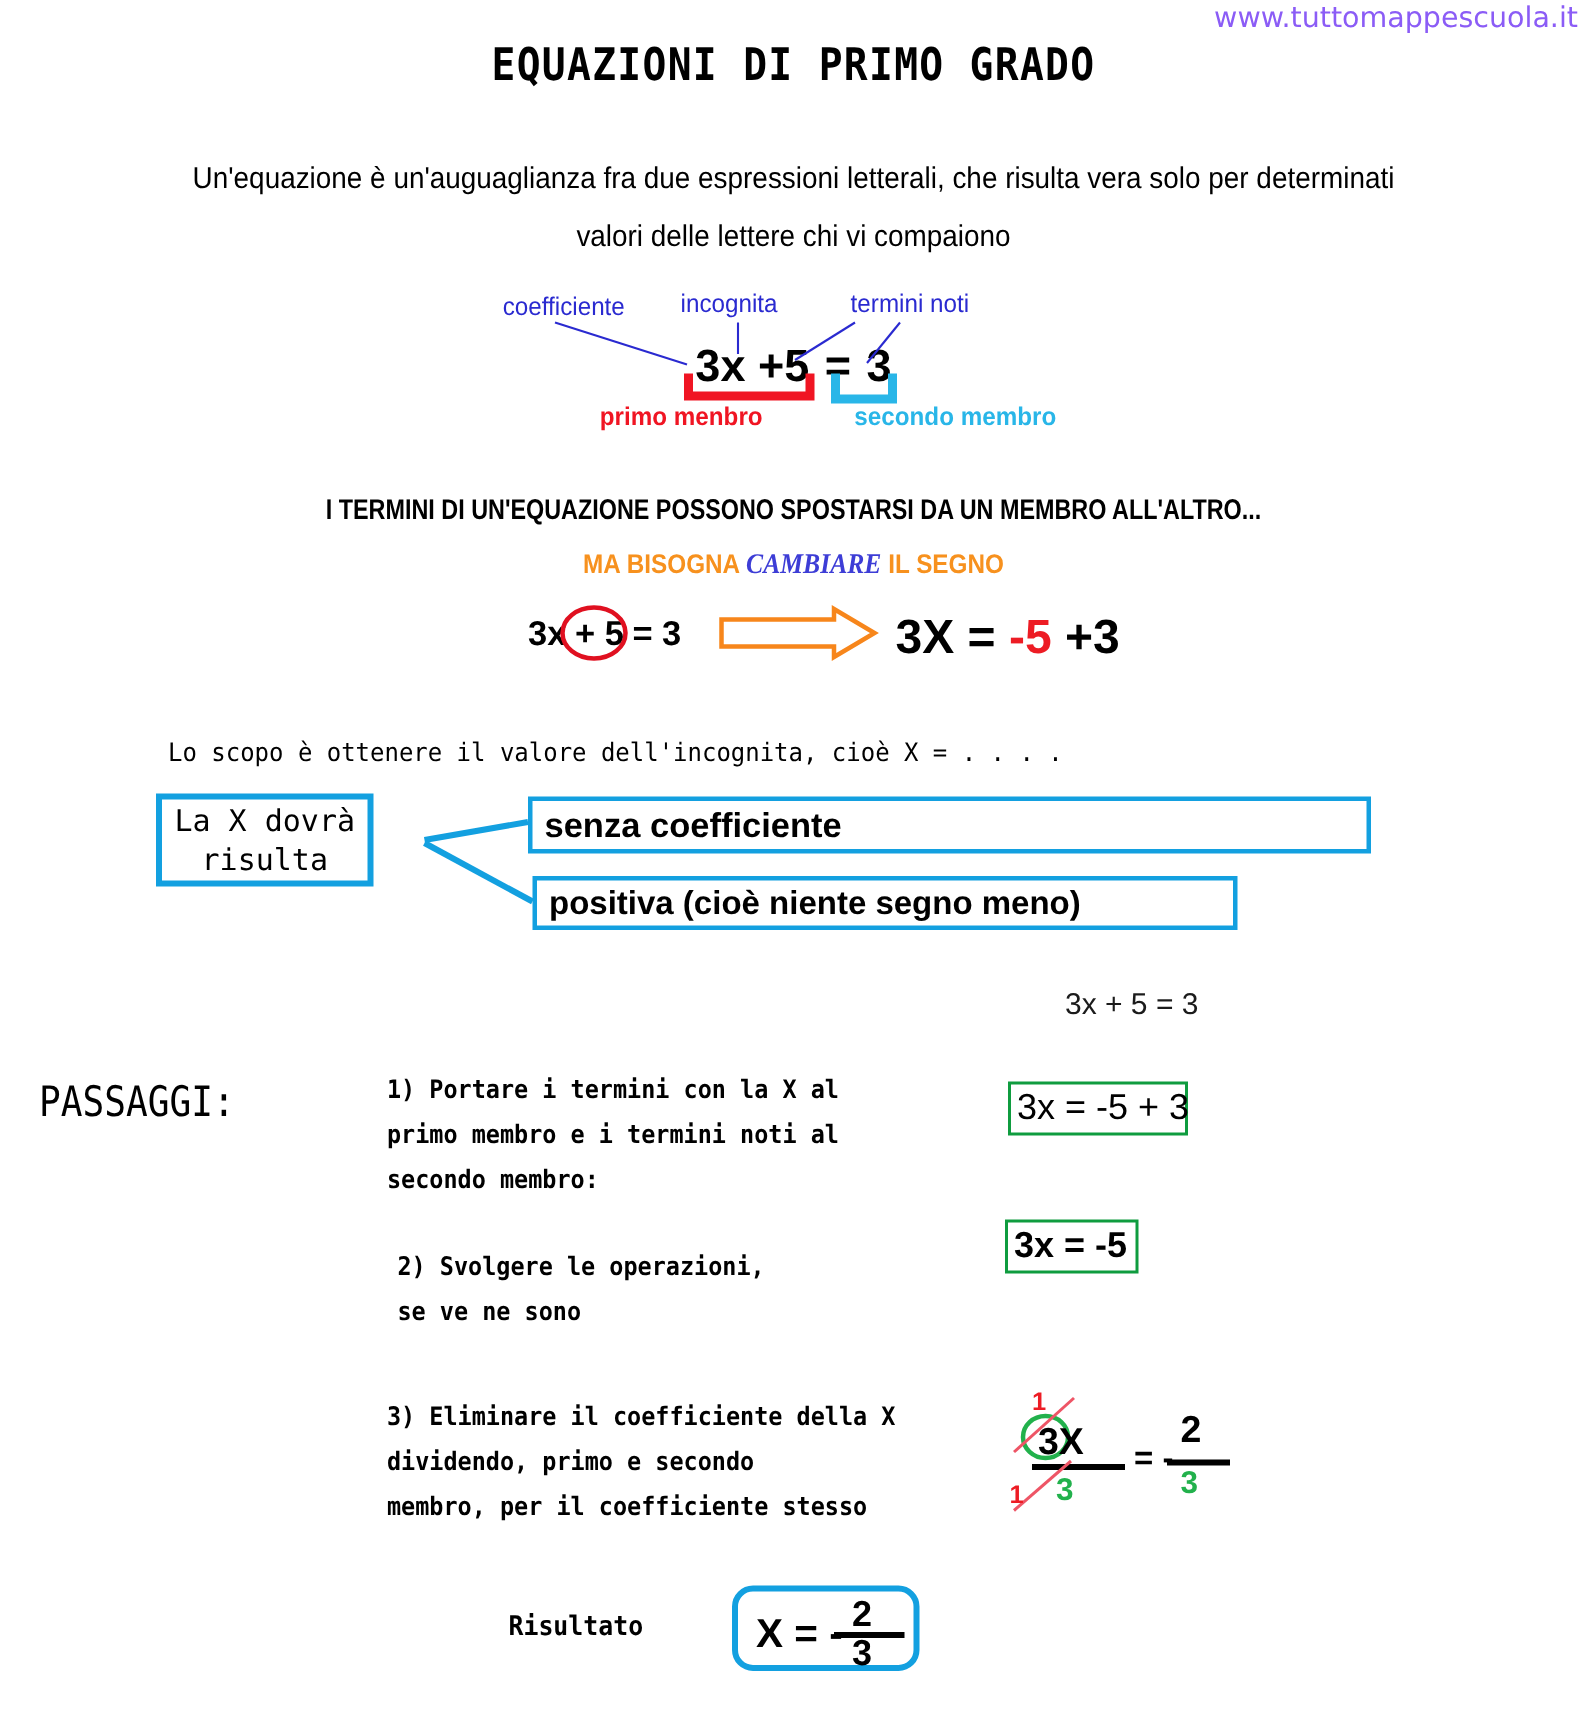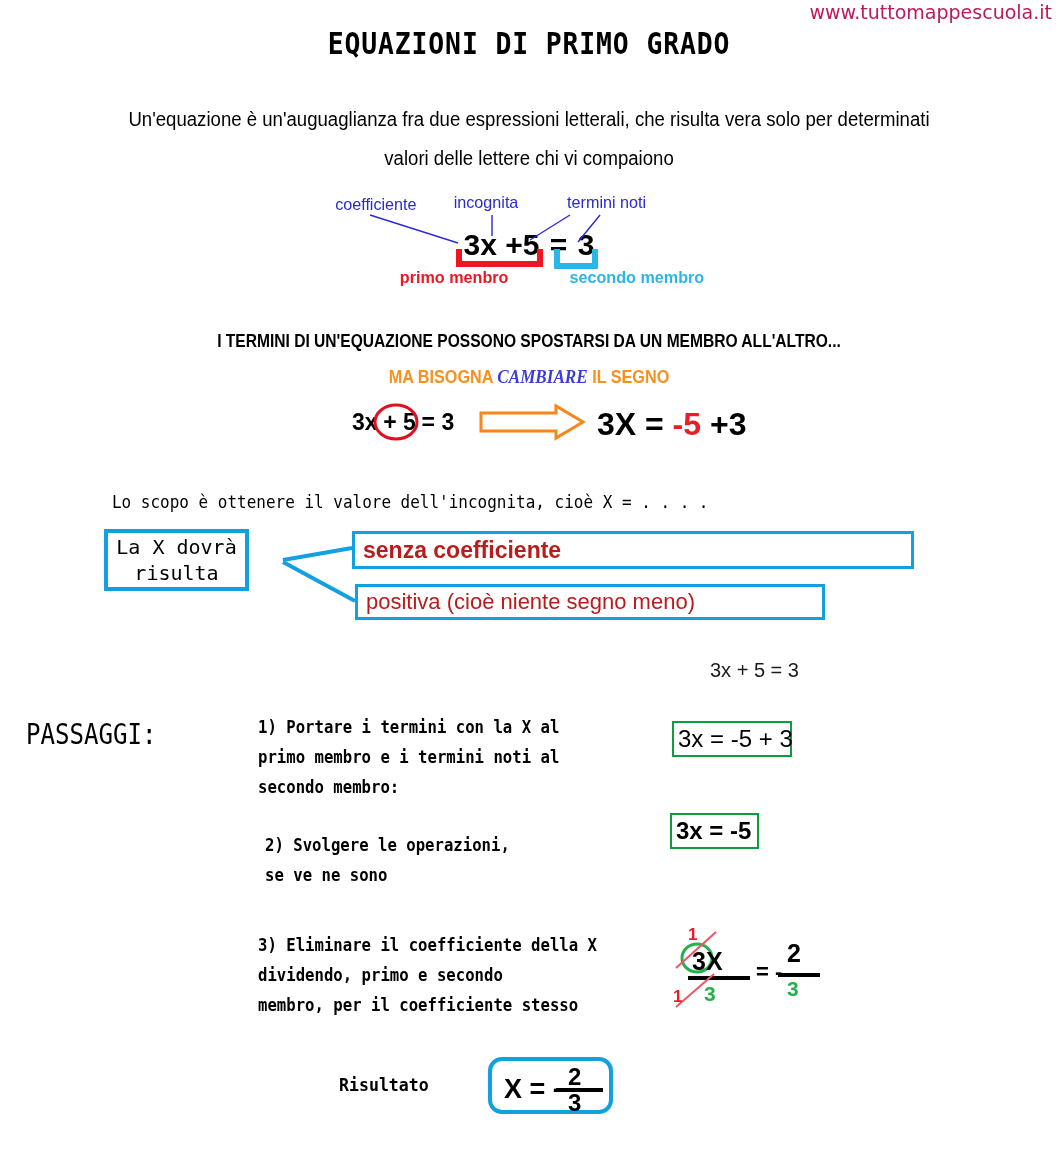--- a/index.html
+++ b/index.html
@@ -15,21 +15,21 @@
     color: #000000;
     overflow: hidden;
   }
   .abs { position: absolute; }
 
   
   #watermark {
     top: 1px; right: 6px;
     font-family: "DejaVu Sans", sans-serif;
     font-size: 19px;
-    color: #be185d;
+    color: #8b5cf6;
     letter-spacing: 0px;
     white-space: nowrap;
   }
 
   
   #title {
     top: 26px; left: 0; width: 1058px;
     text-align: center;
     font-family: "DejaVu Sans Mono", monospace;
     font-size: 30px;
@@ -135,35 +135,35 @@
     text-align: center;
     font-family: "DejaVu Sans Mono", monospace;
     font-size: 20px;
     line-height: 26px;
   }
 
   
   .redbox {
     border: 3px solid #13a0e0;
     box-sizing: border-box;
-    color: #b91c1c;
+    color: #000000;
     display: flex; align-items: center;
     padding-left: 8px;
     white-space: nowrap;
   }
   #box-senza {
     top: 531px; left: 352px; width: 562px; height: 38px;
   }
   #box-senza .big { font-size: 23px; font-weight: bold; }
   #box-senza .small { font-size: 18px; font-weight: bold; margin-left: 5px; }
 
   #box-positiva {
     top: 584px; left: 355px; width: 470px; height: 36px;
   }
-  #box-positiva .big { font-size: 22px; font-weight: normal; }
+  #box-positiva .big { font-size: 22px; font-weight: bold; }
 
   
   #passaggi-title {
     top: 718px; left: 26px;
     font-family: "DejaVu Sans Mono", monospace;
     font-size: 28px;
     letter-spacing: 0px;
     transform: scaleX(0.86);
     transform-origin: left center;
   }

